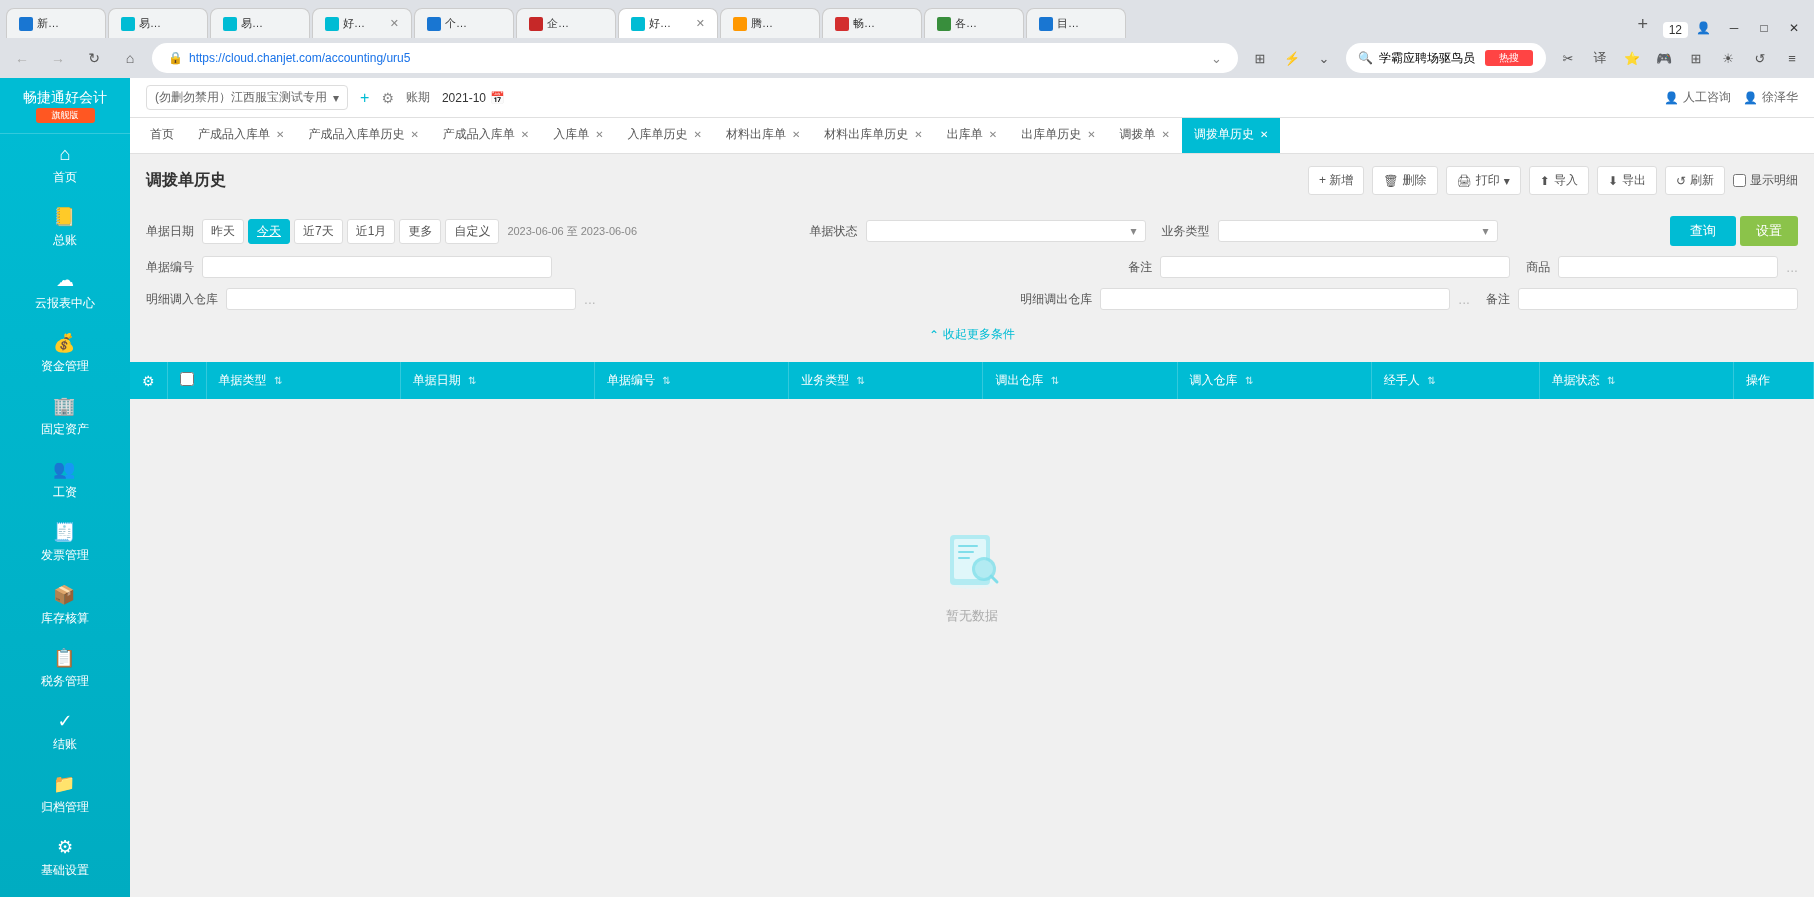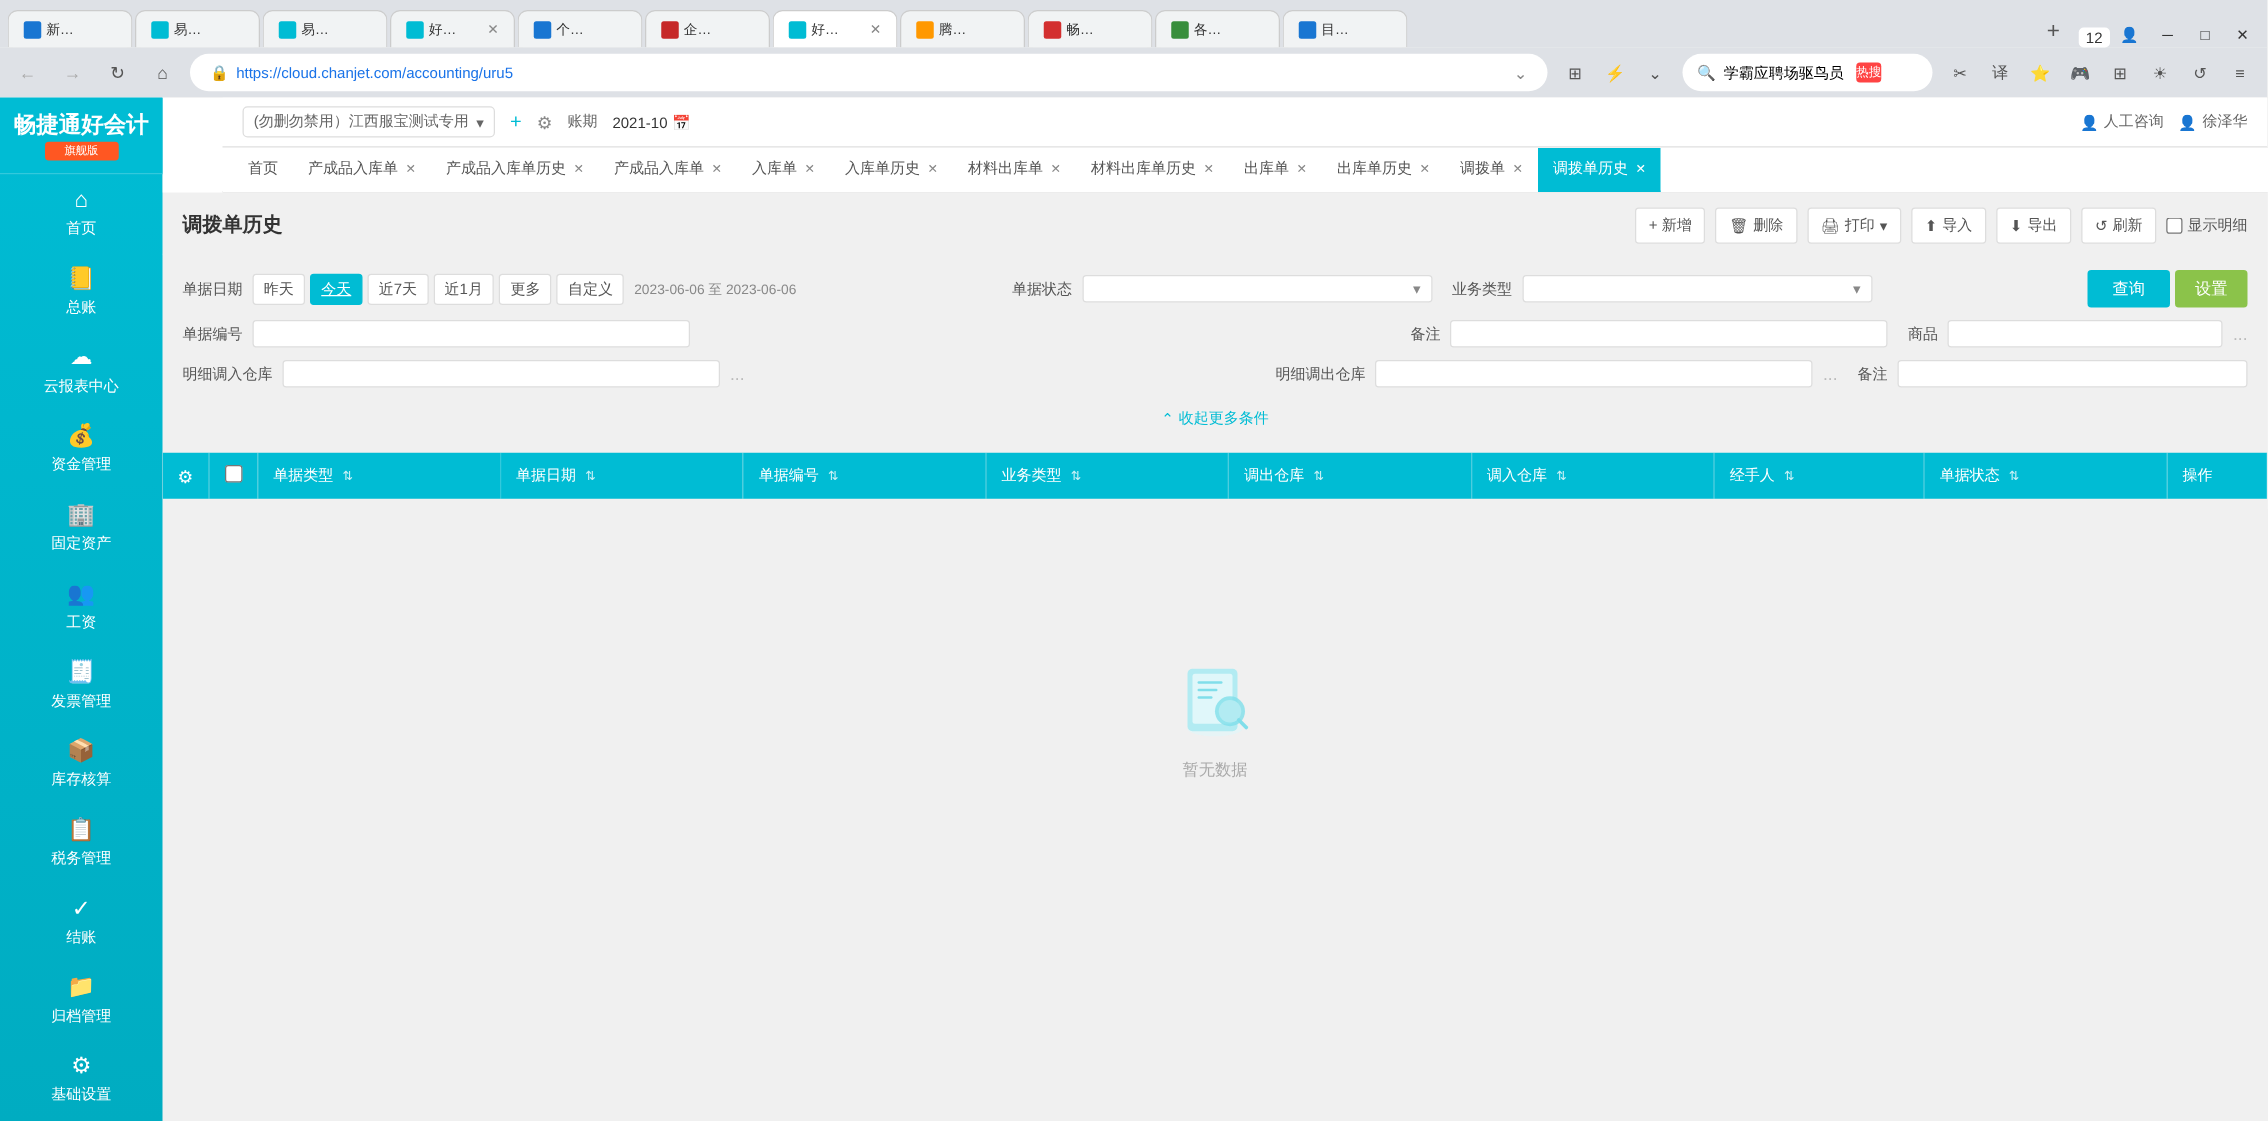--- a/index.html
+++ b/index.html
@@ -22,21 +22,21 @@
     .search-area { display: flex; align-items: center; background: #fff; border-radius: 20px; padding: 4px 12px; gap: 6px; min-width: 200px; height: 30px; font-size: 12px; }
     .browser-actions { display: flex; align-items: center; gap: 4px; }
     .browser-action-btn { width: 28px; height: 28px; display: flex; align-items: center; justify-content: center; cursor: pointer; color: #555; font-size: 13px; }
 
     
     .app-container { display: flex; height: calc(897px - 78px); background: #f0f0f0; }
 
     
     .sidebar { width: 130px; background: linear-gradient(180deg, #00bcd4 0%, #00acc1 100%); flex-shrink: 0; display: flex; flex-direction: column; align-items: center; padding: 0; overflow-y: auto; }
     .sidebar-logo { background: #00bcd4; width: 100%; padding: 10px 8px; display: flex; flex-direction: column; align-items: center; border-bottom: 1px solid rgba(255,255,255,0.2); }
-    .sidebar-logo-text { color: #fff; font-size: 18px; font-weight: bold; text-align: center; line-height: 1.3; }
+    .sidebar-logo-text { color: #fff; font-size: 14px; font-weight: normal; text-align: center; line-height: 1.3; }
     .sidebar-logo-badge { background: #ff5722; color: #fff; font-size: 9px; padding: 1px 16px; border-radius: 3px; margin-top: 2px; }
     .sidebar-item { width: 100%; padding: 10px 8px; display: flex; flex-direction: column; align-items: center; gap: 4px; cursor: pointer; color: #fff; font-size: 12px; transition: background 0.2s; }
     .sidebar-item .si-icon { font-size: 18px; }
 
     
     .app-header { background: #fff; border-bottom: 1px solid #e0e0e0; padding: 0 16px; display: flex; align-items: center; height: 40px; gap: 12px; }
     .company-selector { display: flex; align-items: center; gap: 6px; cursor: pointer; color: #666; font-size: 12px; border: 1px solid #ddd; padding: 3px 8px; border-radius: 4px; }
     .period-label { color: #666; font-size: 12px; }
     .period-value { color: #333; font-size: 12px; display: flex; align-items: flex-end; gap: 4px; cursor: pointer; }
     .header-actions { margin-left: auto; display: flex; align-items: center; gap: 12px; }
@@ -91,21 +91,21 @@
     .query-btn { background: #00bcd4; color: #fff; border: none; border-radius: 3px; padding: 6px 20px; font-size: 13px; cursor: pointer; }
     .settings-btn { background: #8bc34a; color: #fff; border: none; border-radius: 3px; padding: 6px 16px; font-size: 13px; cursor: pointer; }
 
     .filter-buttons-col { display: flex; flex-direction: row; gap: 4px; margin-left: auto; }
 
     
     .win-ctrl { display: flex; align-items: center; gap: 2px; }
     .win-btn { width: 28px; height: 20px; display: flex; align-items: center; justify-content: center; cursor: pointer; font-size: 12px; color: #333; }
 
     .content-wrapper { display: flex; flex-direction: column; flex: 1; overflow: hidden; }
-    .header-and-tabs { background: #fff; padding-left: 48px; }
+    .header-and-tabs { background: #fff; }
   </style>
 </head>
 <body>
 
 <div>
 
   <div class="tab-bar">
 
     <div id="tab-list" style="display:flex;align-items:flex-end;gap:2px;flex:1;overflow:hidden;">
         <div class="browser-tab">
@@ -185,21 +185,21 @@
       <span style="margin-left:auto;color:#888;">⌄</span>
     </div>
     <div class="browser-actions">
       <div class="browser-action-btn">⊞</div>
       <div class="browser-action-btn">⚡</div>
       <div class="browser-action-btn">⌄</div>
     </div>
     <div class="search-area">
       <span>🔍</span>
       <span>学霸应聘场驱鸟员</span>
-      <span style="background:#ff4444;color:#fff;font-size:10px;padding:1px 0;border-radius:3px;margin-left:4px;">热搜</span>
+      <span style="background:#ff4444;color:#fff;font-size:10px;padding:1px 14px;border-radius:3px;margin-left:4px;">热搜</span>
     </div>
     <div class="browser-actions">
       <div class="browser-action-btn">✂</div>
       <div class="browser-action-btn">译</div>
       <div class="browser-action-btn">⭐</div>
       <div class="browser-action-btn">🎮</div>
       <div class="browser-action-btn">⊞</div>
       <div class="browser-action-btn">☀</div>
       <div class="browser-action-btn">↺</div>
       <div class="browser-action-btn">≡</div>

